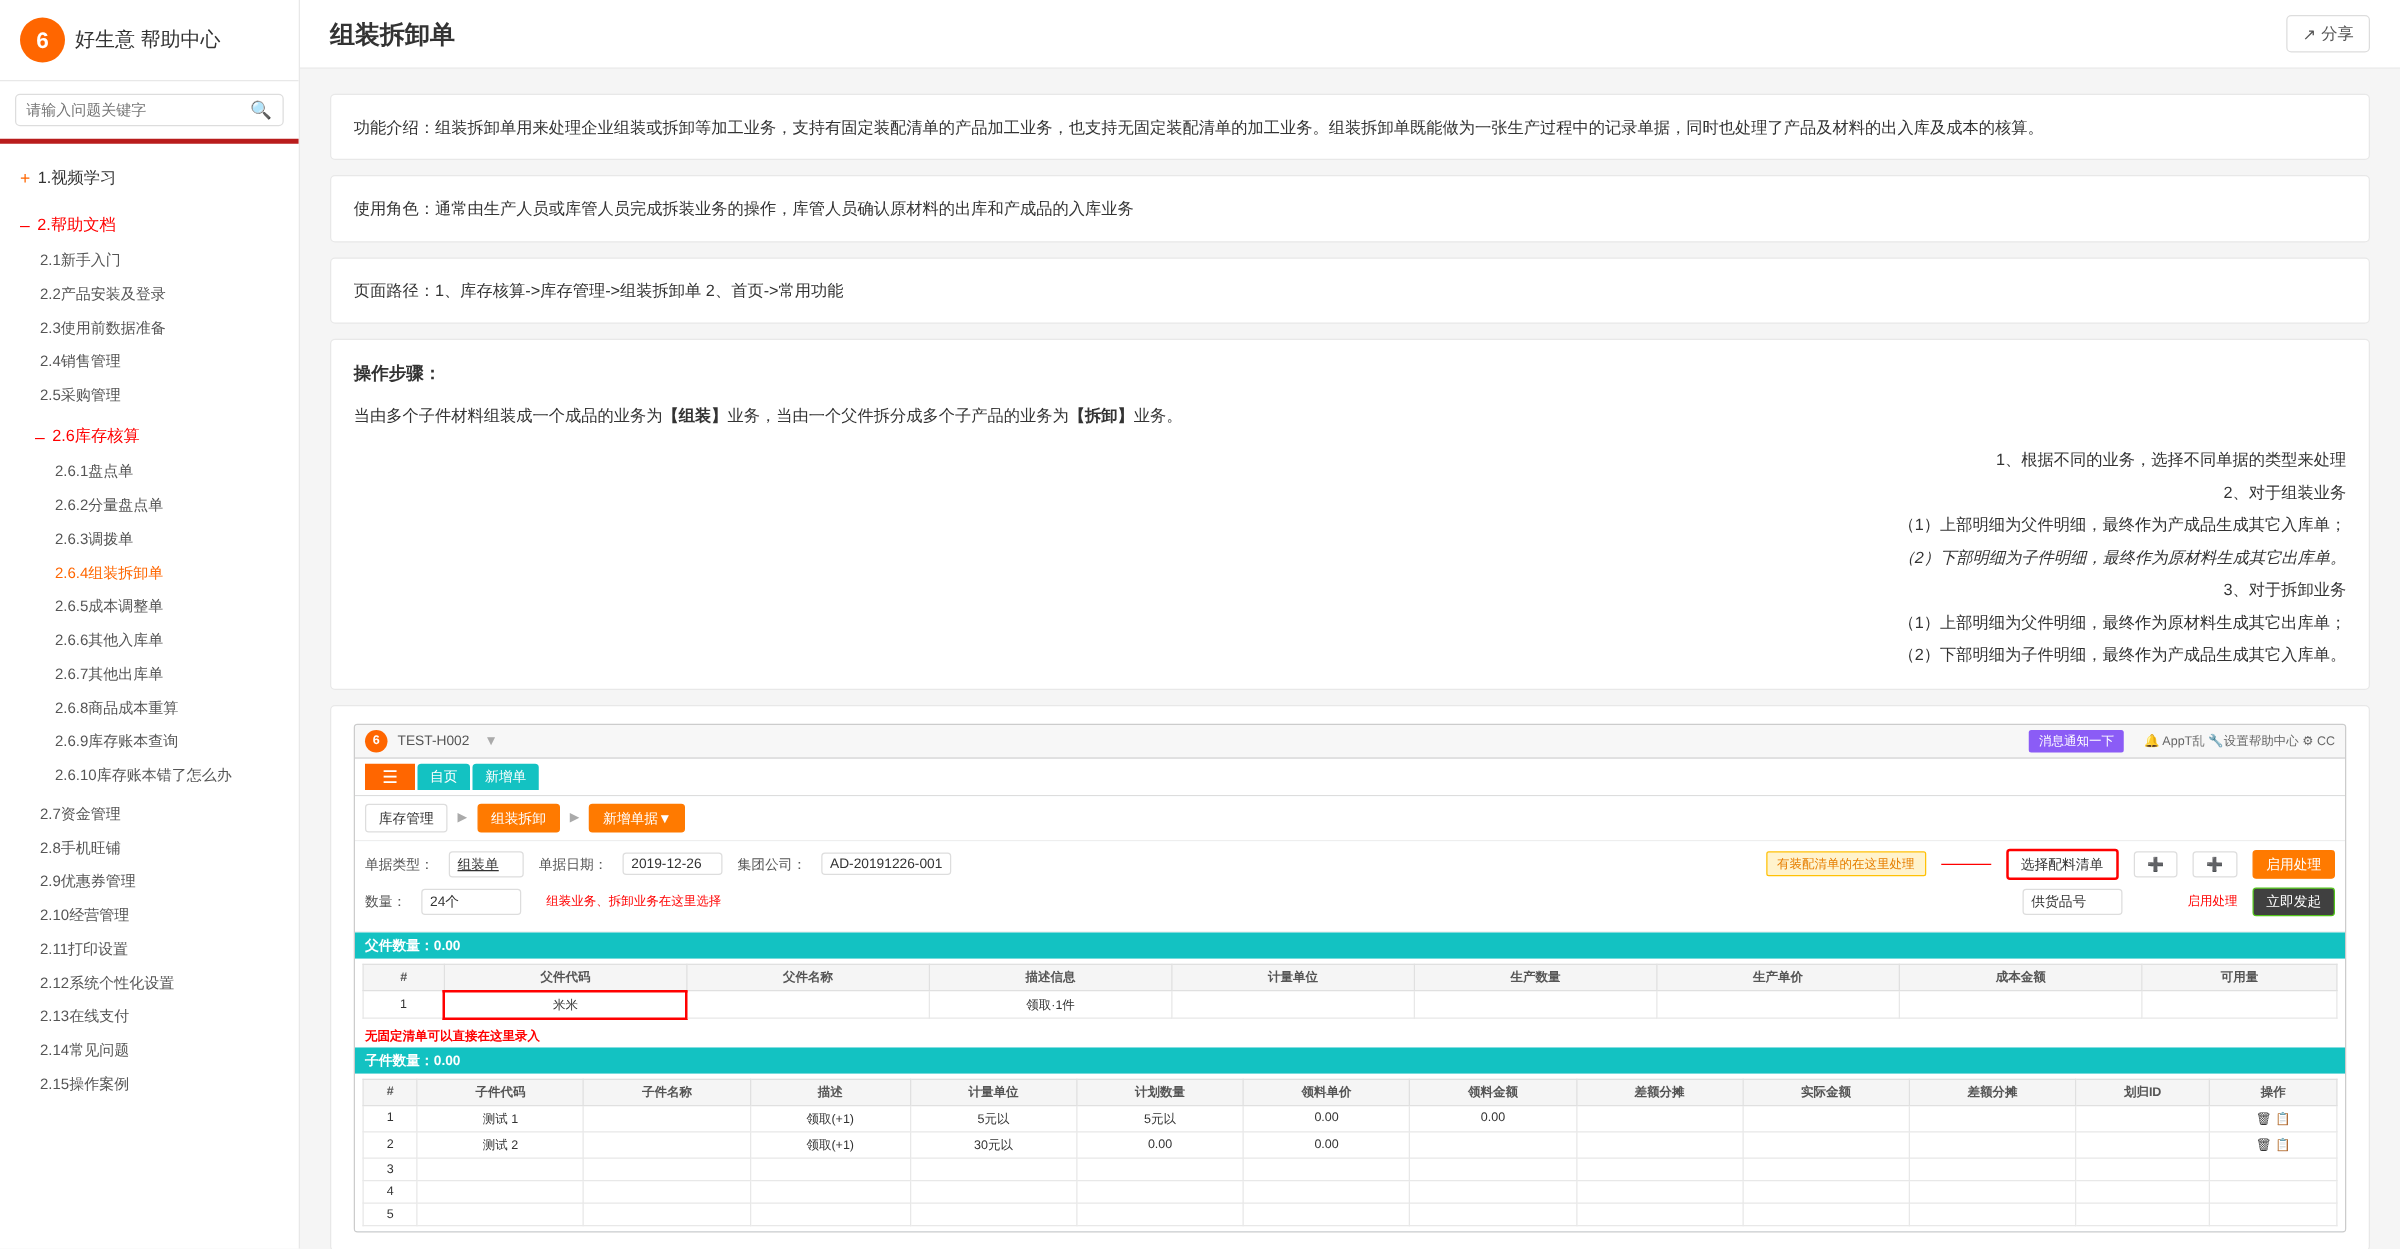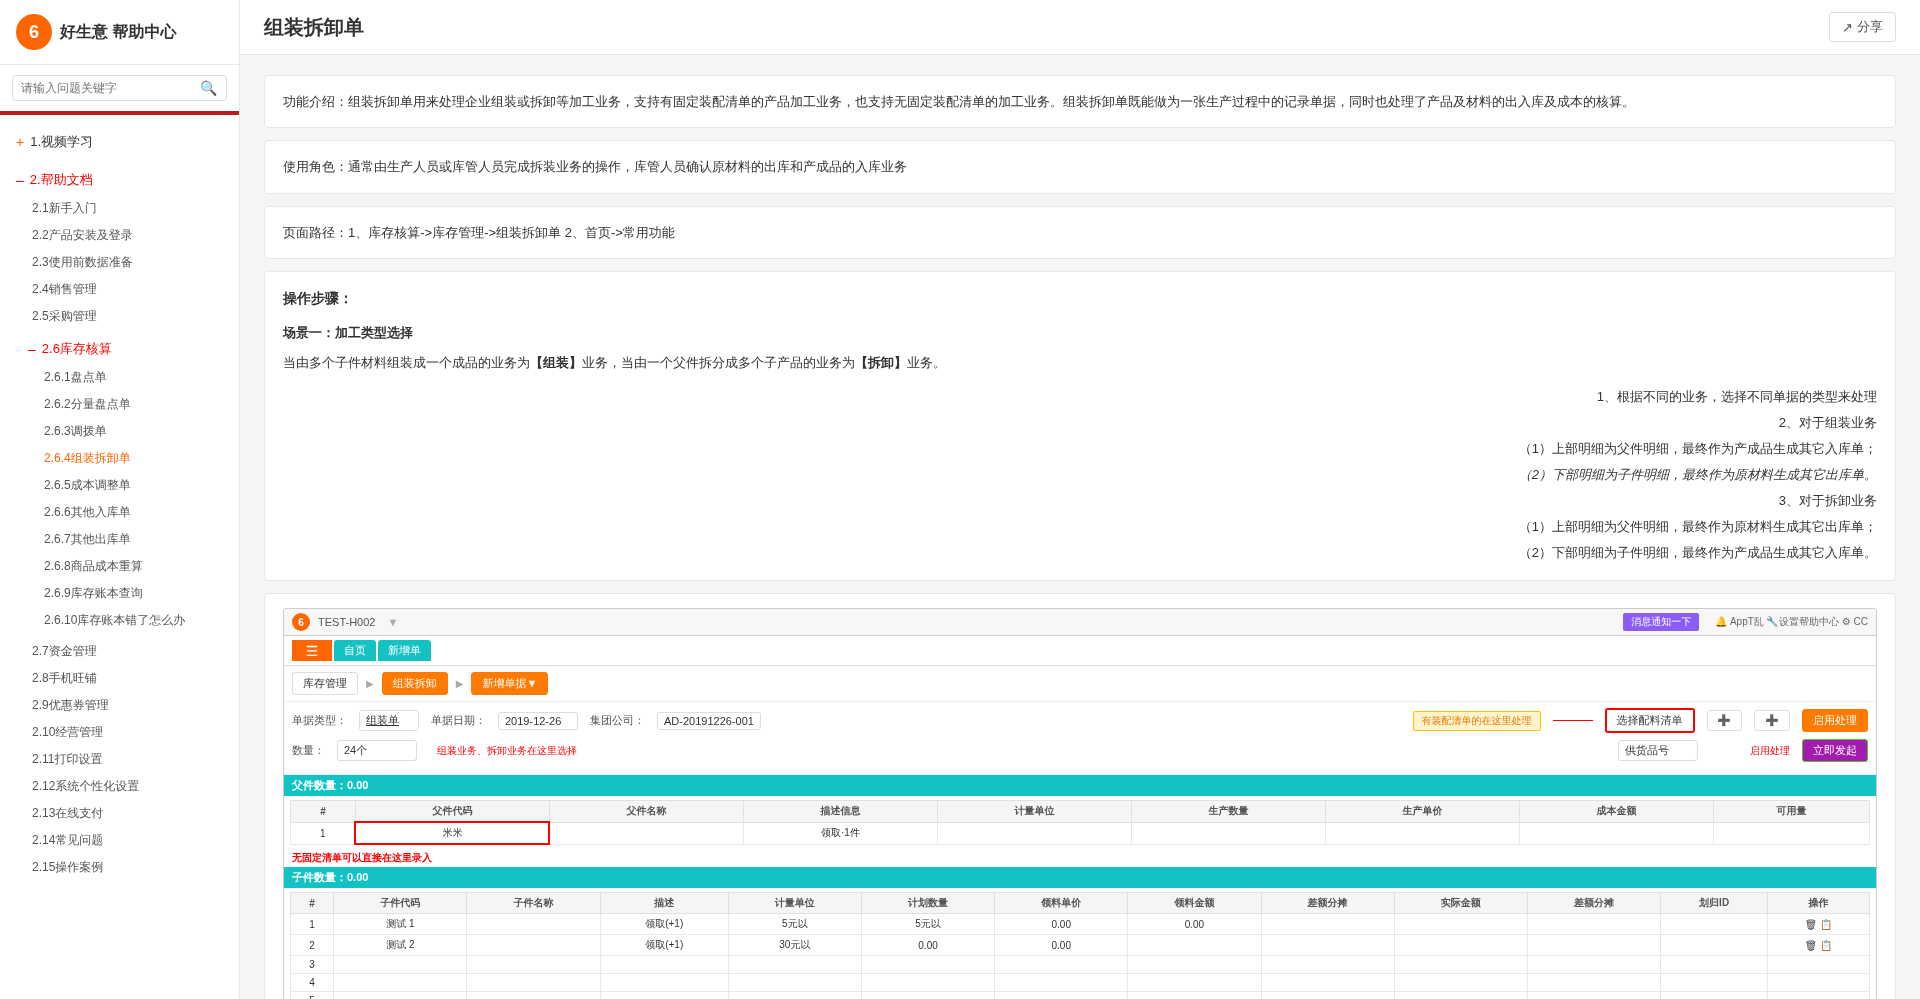--- a/index.html
+++ b/index.html
@@ -22,21 +22,21 @@
       padding: 14px 16px;
       border-bottom: 1px solid #e8e8e8;
     }
     #logo-circle {
       width: 36px; height: 36px;
       background: #f60;
       border-radius: 50%;
       display: flex; align-items: center; justify-content: center;
       color: #fff; font-size: 18px; font-weight: bold; margin-right: 8px;
     }
-    #logo-text { font-size: 16px; font-weight: bold; color: #333; }
+    #logo-text { font-size: 16px; font-weight: normal; color: #333; }
 
     #search-area {
       padding: 10px 12px;
       border-bottom: 4px solid #b91c1c;
     }
     #search-wrap {
       display: flex; align-items: center;
       border: 1px solid #ddd; border-radius: 4px;
       padding: 4px 8px; background: #fff;
     }
@@ -149,21 +149,21 @@
     }
     .fake-ss-btn {
       padding: 3px 10px;
       border-radius: 3px;
       font-size: 11px;
       border: 1px solid #ddd;
       background: #fff;
       color: #333;
     }
     .fake-ss-btn.orange { background: #ff7a00; color: #fff; border-color: #ff7a00; }
-    .fake-ss-btn.green { background: #a21caf; color: #fff; border-color: #52c41a; }
+    .fake-ss-btn.green { background: #404040; color: #fff; border-color: #52c41a; }
     .fake-ss-input {
       border: 1px solid #ddd;
       border-radius: 3px;
       padding: 2px 6px;
       font-size: 11px;
       background: #fff;
       color: #333;
       min-width: 80px;
     }
     .fake-ss-label { font-size: 11px; color: #555; white-space: nowrap; }
@@ -279,21 +279,20 @@
     <div class="info-block">
       <span>使用角色：通常由生产人员或库管人员完成拆装业务的操作，库管人员确认原材料的出库和产成品的入库业务</span>
     </div>
     <div class="info-block">
       <span>页面路径：1、库存核算-&gt;库存管理-&gt;组装拆卸单 2、首页-&gt;常用功能</span>
     </div>
 
     <div class="info-block">
       <div class="section-title">操作步骤：</div>
       <div style="margin-top:10px;">
-        <div class="bold">场景一：加工类型选择</div>
         <div style="margin-top:6px;">
           当由多个子件材料组装成一个成品的业务为<span class="bold">【组装】</span>业务，当由一个父件拆分成多个子产品的业务为<span class="bold">【拆卸】</span>业务。
         </div>
         <div style="margin-top:10px; line-height:2;text-align:right;">
           <div>1、根据不同的业务，选择不同单据的类型来处理</div>
           <div>2、对于组装业务</div>
           <div style="padding-left:20px;">（1）上部明细为父件明细，最终作为产成品生成其它入库单；</div>
           <div style="padding-left:20px;font-style:italic;">（2）下部明细为子件明细，最终作为原材料生成其它出库单。</div>
           <div>3、对于拆卸业务</div>
           <div style="padding-left:20px;">（1）上部明细为父件明细，最终作为原材料生成其它出库单；</div>

